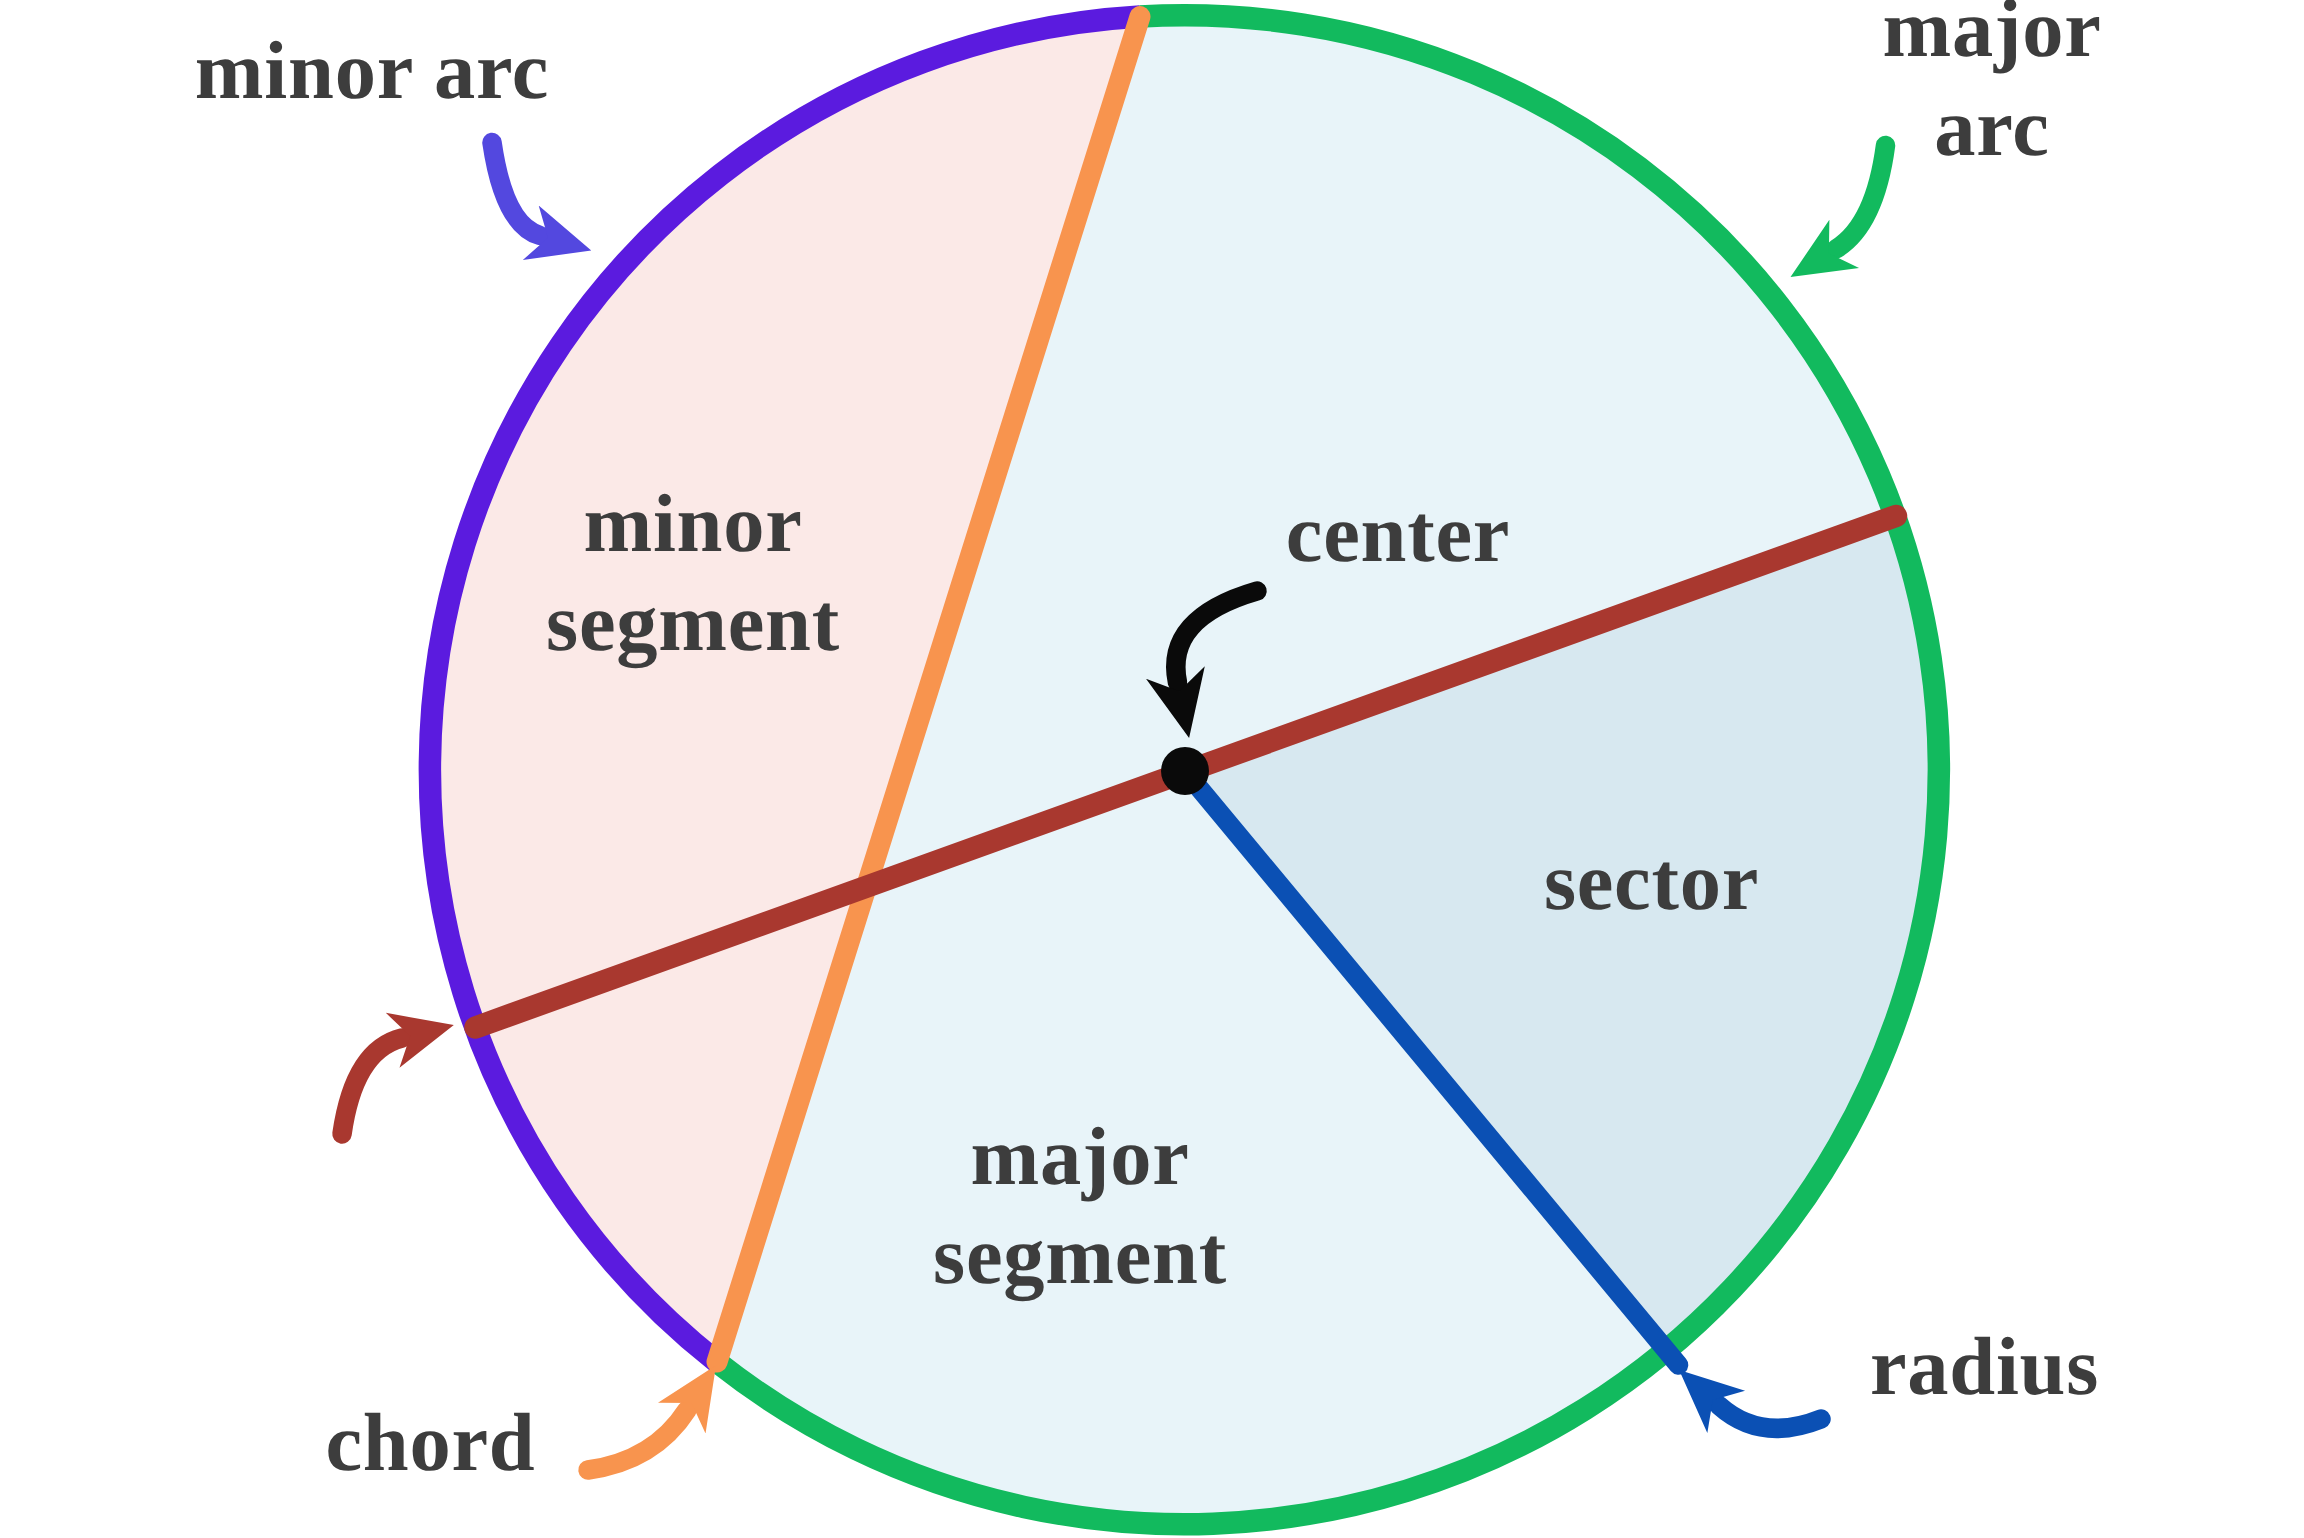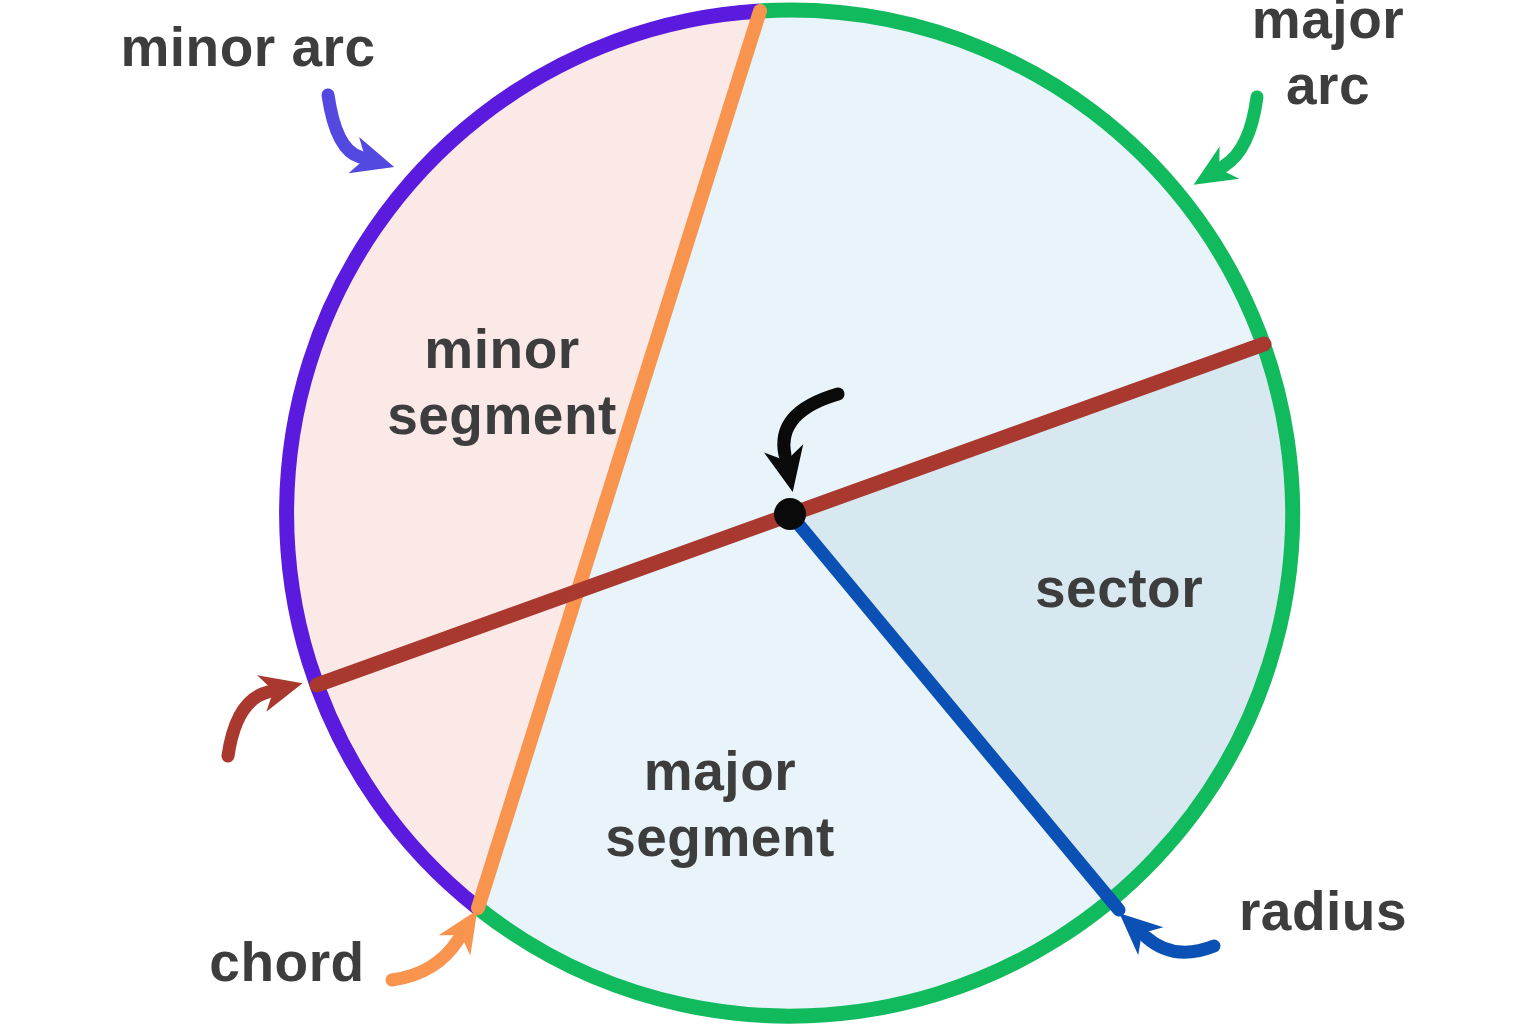--- a/index.html
+++ b/index.html
@@ -8,21 +8,21 @@
     width: 1536px;
     height: 1025px;
     overflow: hidden;
     background: #ffffff;
   }
   .stage {
     position: relative;
     width: 1536px;
     height: 1025px;
     background: #ffffff;
-    font-family: Liberation Sans, sans-serif;
+    font-family: Liberation Serif, serif;
   }
   .stage svg {
     position: absolute;
     left: 0;
     top: 0;
   }
   .label {
     position: absolute;
     transform: translate(-50%, -50%);
     font-weight: 700;
@@ -90,25 +90,26 @@
 
     <path d="M 392 980 Q 436 974 458 940" fill="none" stroke-width="13" stroke-linecap="round" marker-end="url(#head-orange)" stroke="#F8944E"></path>
 
     <path d="M 1214 946 Q 1174 962 1146 937" fill="none" stroke-width="13" stroke-linecap="round" marker-end="url(#head-blue)" stroke="#0B50B4"></path>
   </svg>
 
   <div class="label" style="left:248px; top:47px;">minor arc</div>
 
   <div class="label" style="left:1328px; top:52px;">major arc</div>
 
-  <div class="label" style="left:462px; top:382px;margin-left:40px;">minor
+  <div class="label" style="left:462px; top:382px;">minor
 segment</div>
 
+  <div class="label" style="left:932px; top:356px;">center</div>
 
-  <div class="label" style="left:1101px; top:588px;margin-left:18px;">sector</div>
+  <div class="label" style="left:1101px; top:588px;">sector</div>
 
 
   <div class="label" style="left:720px; top:804px;">major
 segment</div>
 
   <div class="label" style="left:1323px; top:911px;">radius</div>
 
   <div class="label" style="left:287px; top:962px;">chord</div>
 
 </div>

